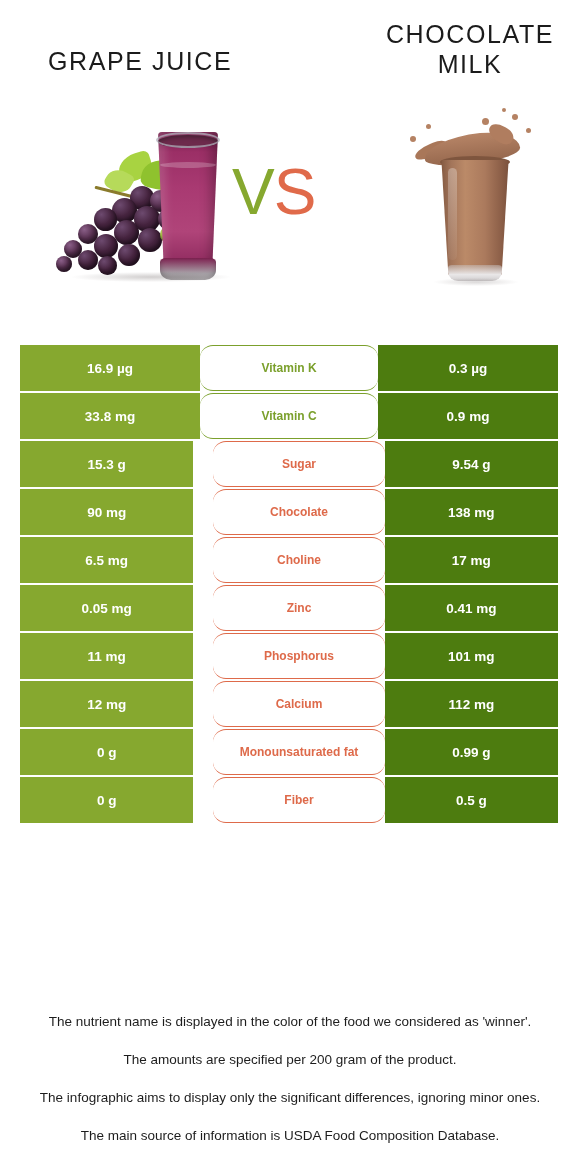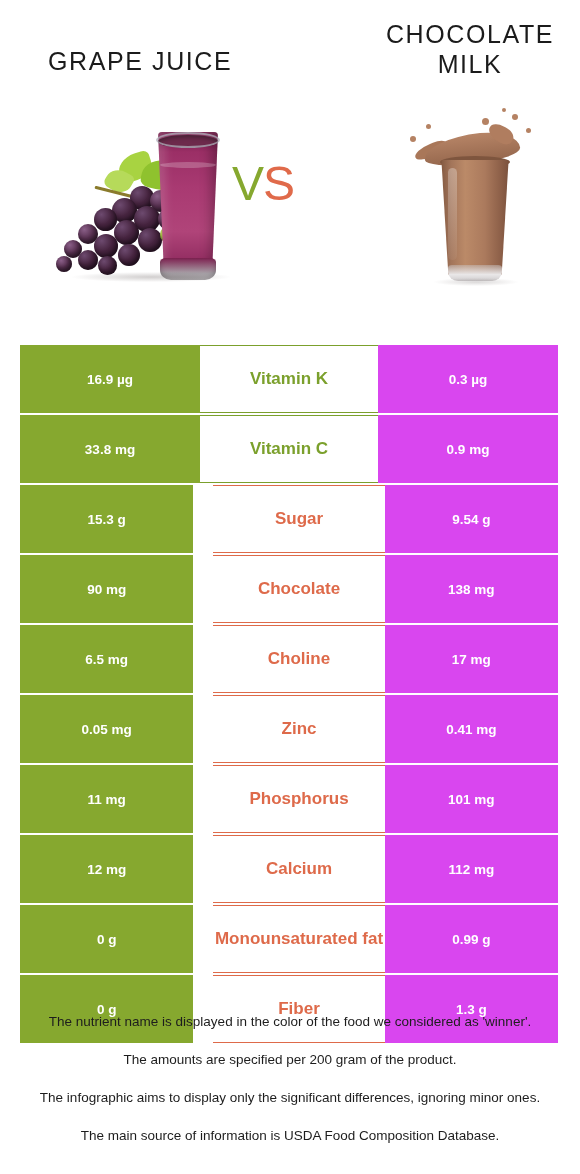--- a/index.html
+++ b/index.html
@@ -145,21 +145,21 @@
     background: radial-gradient(ellipse at center, rgba(90,80,80,.28) 0%, rgba(255,255,255,0) 72%);
   }
 
   
   .vs {
     position: absolute;
     left: 232px;
     top: 60px;
     font-family: "Liberation Sans", sans-serif;
     font-weight: 400;
-    font-size: 48px;
+    font-size: 64px;
     line-height: 1;
     letter-spacing: -1px;
     white-space: nowrap;
   }
   .vs .v { color: #86a82f; }
   .vs .s { color: #e06a4a; }
 
   
   .milk-scene {
     position: absolute;
@@ -240,49 +240,50 @@
 
   
   .table {
     position: absolute;
     left: 20px;
     top: 345px;
     width: 538px;
   }
   .row {
     display: flex;
-    height: 68px;
+    height: 46px;
     margin-bottom: 2px;
   }
   .cell {
     display: flex;
     align-items: center;
     justify-content: center;
     font-size: 13.5px;
     font-weight: 600;
     box-sizing: border-box;
   }
   .cell.left-val {
     width: 180px;
     background: #86a82f;
     color: #ffffff;
   }
   .cell.name {
     width: 178px;
     background: #ffffff;
     font-weight: 700;
-    font-size: 17px;
+    font-size: 12px;
     border-top: 1px solid transparent;
     border-bottom: 1px solid transparent;
+    border-radius: 13px;
   }
   .cell.name.win-green { color: #7ba02c; border-color: #7ba02c; }
   .cell.name.win-orange { color: #de6a4a; border-color: #de6a4a; margin-left: 20px; }
   .cell.right-val {
     width: 180px;
-    background: #d946ef;
+    background: #4d7c0f;
     color: #ffffff;
   }
 
   
   .footer {
     position: absolute;
     left: 0;
     top: 995px;
     width: 580px;
     text-align: center;
@@ -402,21 +403,21 @@
       <div class="cell right-val">112 mg</div>
     </div>
     <div class="row">
       <div class="cell left-val">0 g</div>
       <div class="cell name win-orange">Monounsaturated fat</div>
       <div class="cell right-val">0.99 g</div>
     </div>
     <div class="row">
       <div class="cell left-val">0 g</div>
       <div class="cell name win-orange">Fiber</div>
-      <div class="cell right-val">1.3 g</div>
+      <div class="cell right-val">0.5 g</div>
     </div>
   </div>
 
 <div class="footer">
   <p>The nutrient name is displayed in the color of the food we considered as 'winner'.</p>
   <p>The amounts are specified per 200 gram of the product.</p>
   <p>The infographic aims to display only the significant differences, ignoring minor ones.</p>
   <p>The main source of information is USDA Food Composition Database.</p>
 </div>
 

